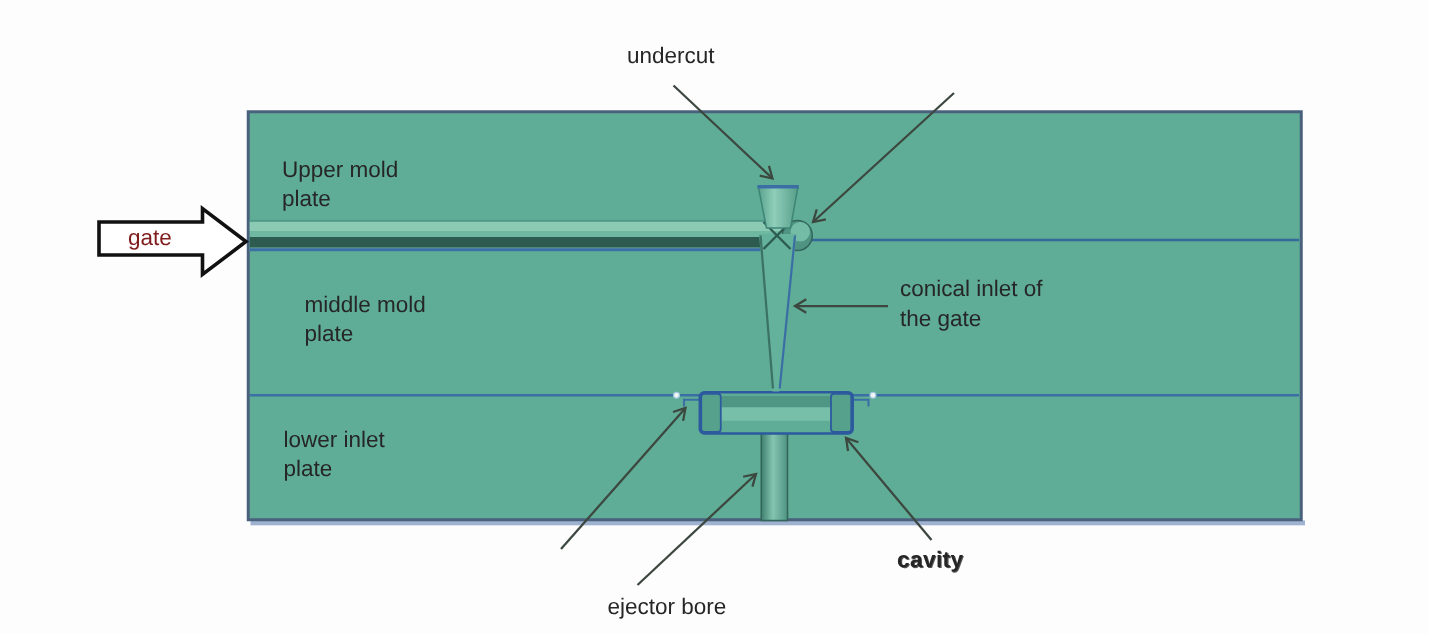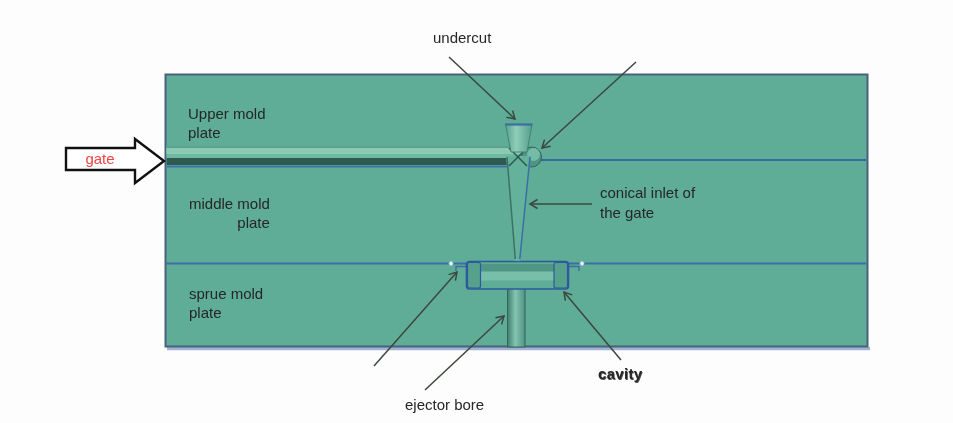--- a/index.html
+++ b/index.html
@@ -19,21 +19,21 @@
   }
   .layer{position:absolute;left:0;top:0;}
   .label{
     position:absolute; font-size:15px; line-height:20px;
     white-space:pre-line; color:var(--text_color);
   }
   .plate-label{line-height:19px;}
   .gate-label{
     left:66px; top:147px; width:68px; height:23px;
     display:flex; align-items:center; justify-content:center;
-    line-height:15px; color:#ef4444;
+    line-height:15px; color:#7f1d1d;
   }
   .bold-double{
     font-weight:bold;
     text-shadow:0.7px 0.5px 0 rgba(25,25,25,0.75);
     letter-spacing:0.3px;
   }
 </style>
 </head>
 <body>
 
@@ -120,27 +120,27 @@
     </g>
 
     <polygon points="66,148 135,148 135,139 164,161 135,183 135,170 66,170" fill="var(--gate_arrow_fill)" stroke="var(--gate_arrow_border)" stroke-width="2.4" stroke-linejoin="miter"></polygon>
   </svg>
 
   <div class="label gate-label">gate</div>
 
   <div class="label plate-label" style="left:188px; top:104px;">Upper mold
 plate</div>
 
-  <div class="label plate-label" style="left:189px; top:194px;text-align:right;">middle mold
+  <div class="label plate-label" style="left:203px; top:194px;">middle mold
 plate</div>
 
-  <div class="label plate-label" style="left:189px; top:284px;">sprue mold
+  <div class="label plate-label" style="left:189px; top:284px;">lower inlet
 plate</div>
 
-  <div class="label" style="left:433px; top:28px;">undercut</div>
+  <div class="label" style="left:418px; top:28px;">undercut</div>
 
 
   <div class="label" style="left:600px; top:183px;">conical inlet of
 the gate</div>
 
 
   <div class="label" style="left:405px; top:395px;">ejector bore</div>
 
   <div class="label bold-double" style="left:598px; top:364px;">cavity</div>
 

